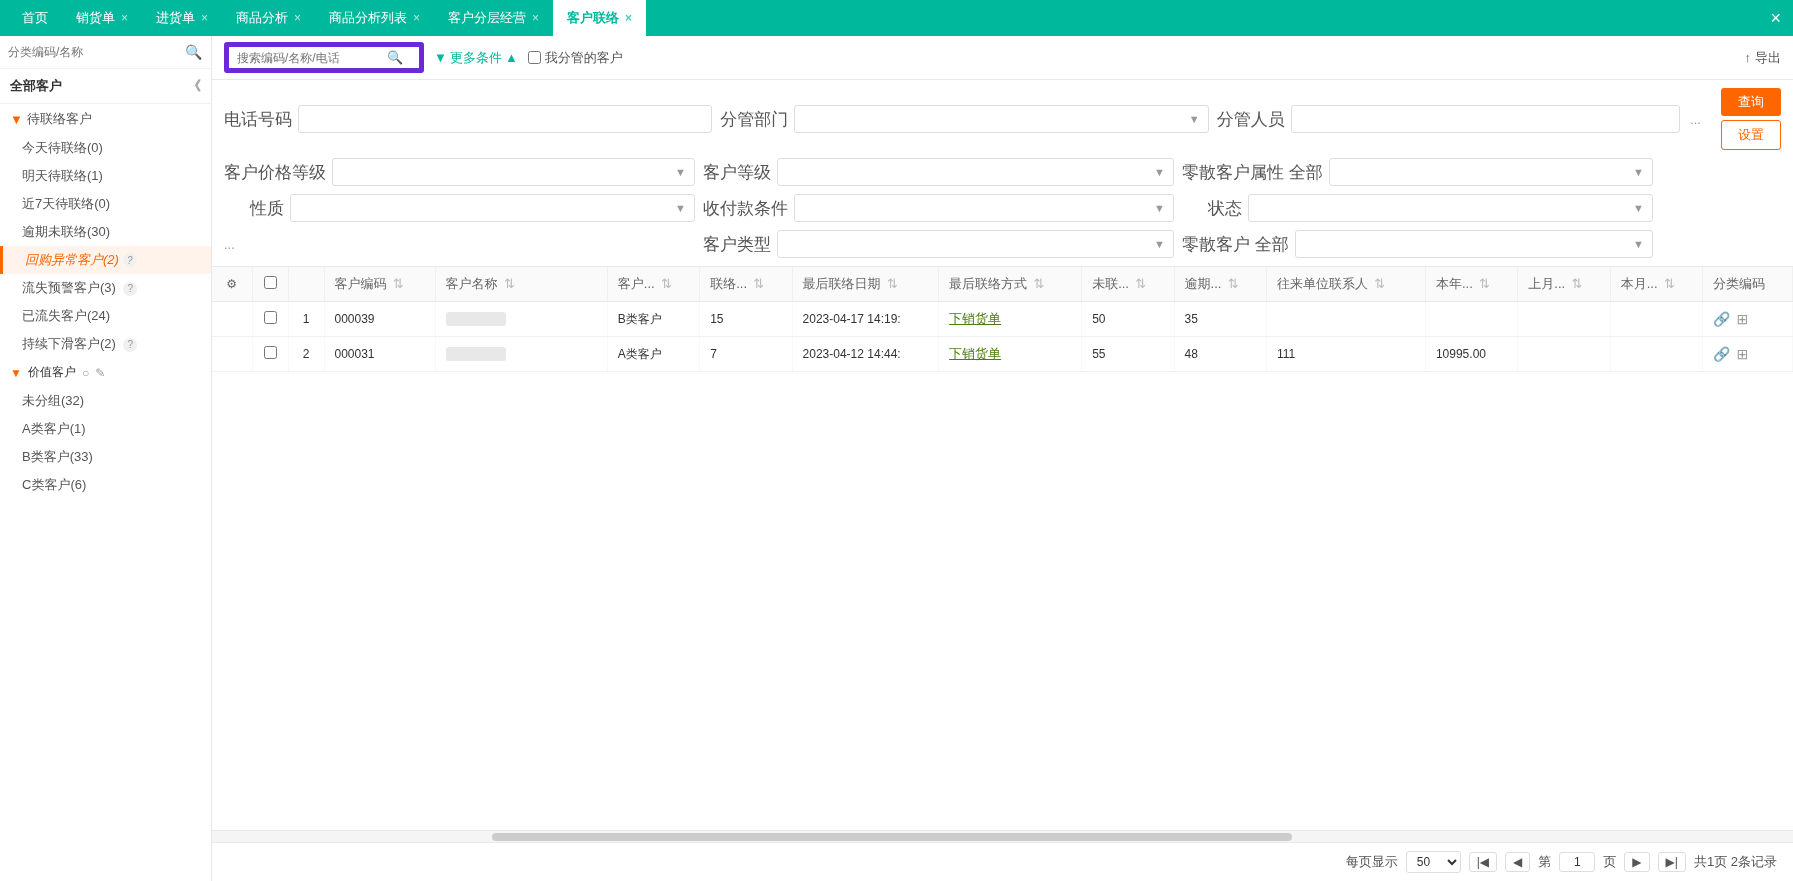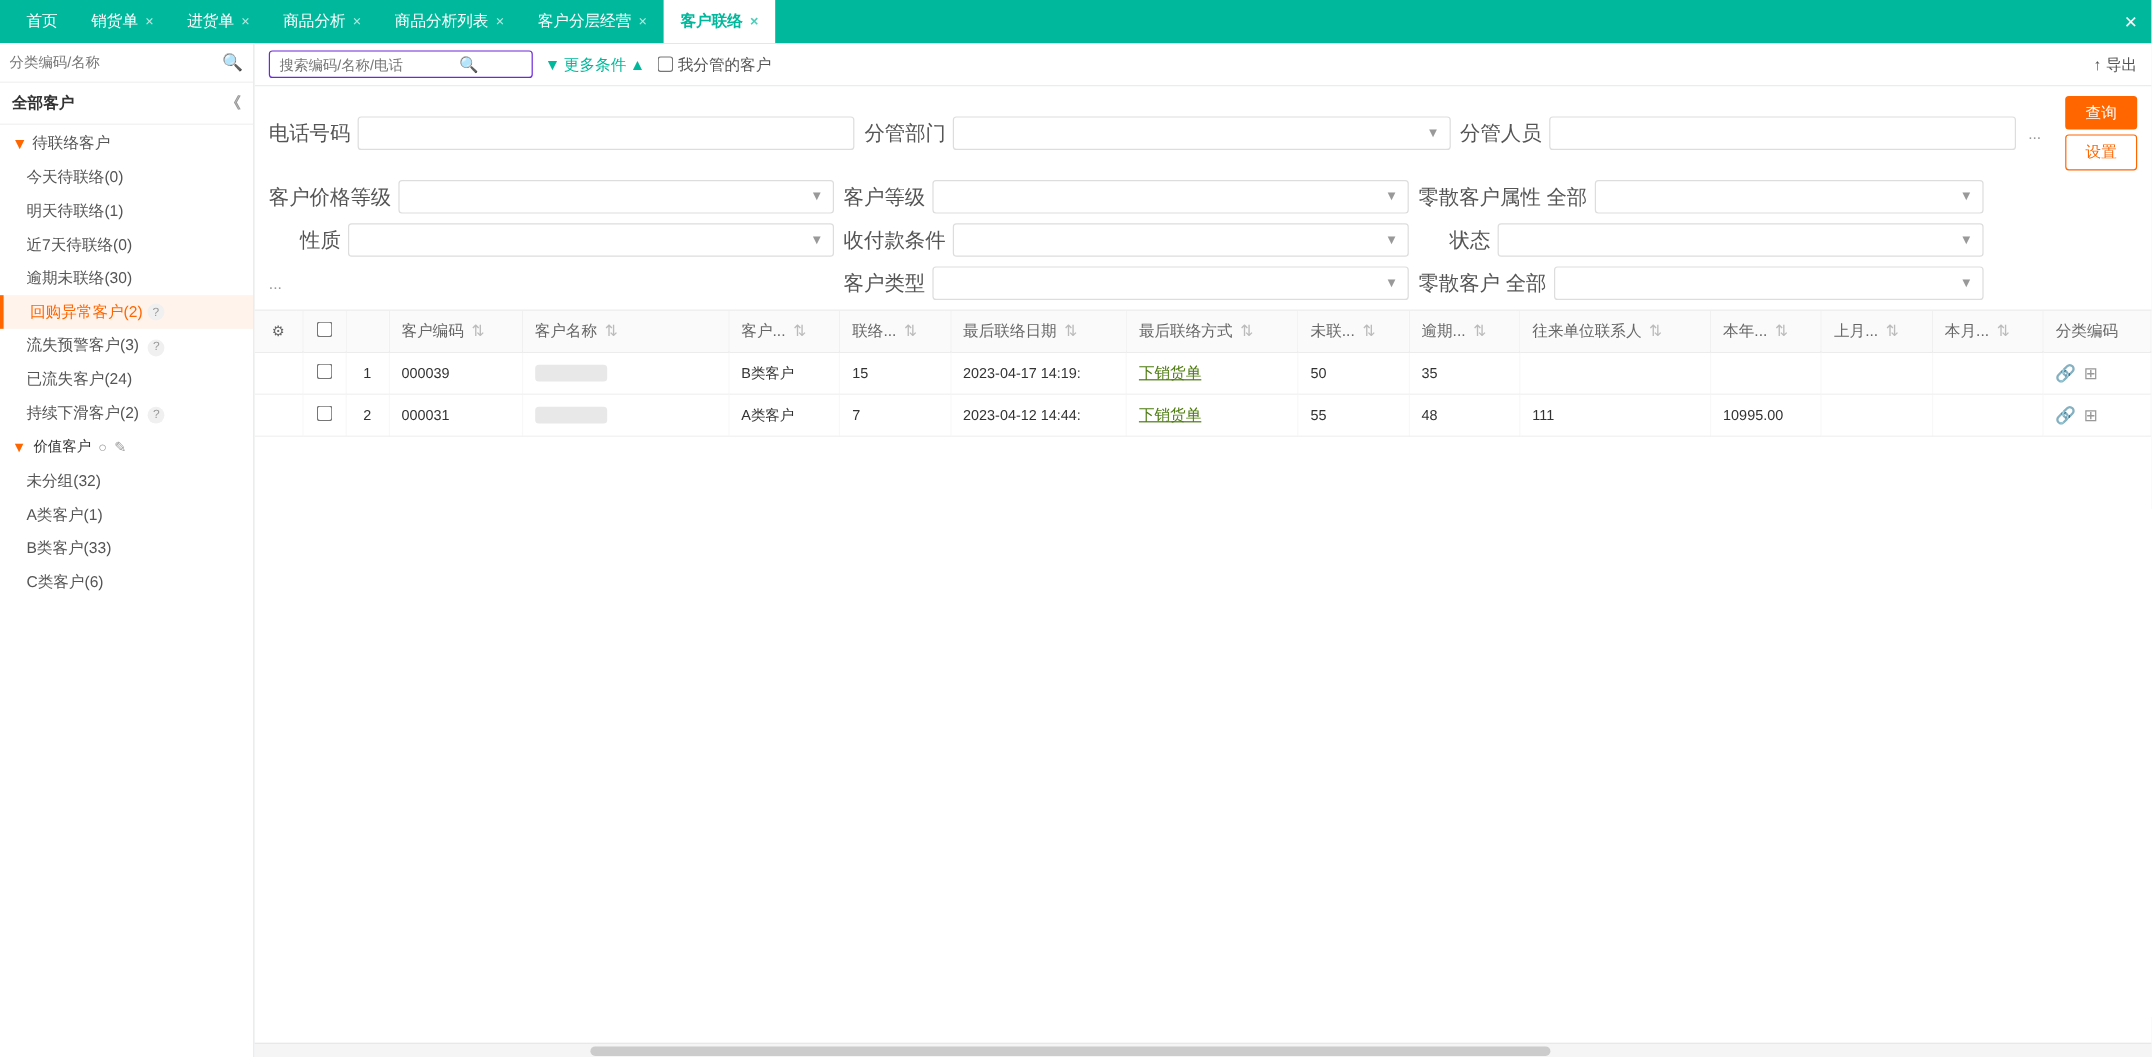--- a/index.html
+++ b/index.html
@@ -147,24 +147,24 @@
       border-bottom: 1px solid #e8e8e8;
       padding: 6px 12px;
       display: flex;
       align-items: center;
       gap: 10px;
       flex-wrap: nowrap;
     }
     .filter-bar .search-input-wrap {
       display: flex;
       align-items: center;
-      border: 1px solid #6d28d9;
+      border: 5px solid #6d28d9;
       border-radius: 3px;
       padding: 3px 8px;
-      width: 220px;
+      width: 200px;
     }
     .filter-bar .search-input-wrap input {
       border: none;
       outline: none;
       font-size: 12px;
       color: #999;
       width: 150px;
     }
     .filter-bar .more-btn {
       display: flex;
@@ -433,21 +433,21 @@
     <div class="sidebar-item">
       <span>明天待联络(1)</span>
     </div>
     <div class="sidebar-item">
       <span>近7天待联络(0)</span>
     </div>
     <div class="sidebar-item">
       <span>逾期未联络(30)</span>
     </div>
 
-    <div class="sidebar-item active" style="padding-left:22px; display:flex; align-items:center; gap:4px;">
+    <div class="sidebar-item active" style="padding-left:22px; display:flex; align-items:center; gap:4px;font-style:italic;">
       <span>回购异常客户(2)</span>
       <span style="background:#f0f0f0; border-radius:50%; width:14px; height:14px; display:inline-flex; align-items:center; justify-content:center; font-size:10px; color:#999;">?</span>
     </div>
     <div class="sidebar-item">
       <span>流失预警客户(3)</span>
       <span style="background:#f0f0f0; border-radius:50%; width:14px; height:14px; display:inline-flex; align-items:center; justify-content:center; font-size:10px; color:#999; margin-left:4px;">?</span>
     </div>
     <div class="sidebar-item">
       <span>已流失客户(24)</span>
     </div>
@@ -706,14 +706,30 @@
             </td>
           </tr>
         </tbody>
       </table>
     </div>
 
     <div class="scrollbar-area">
       <div class="scrollbar-thumb"></div>
     </div>
 
+    <div class="pagination-bar">
+      <span>每页显示</span>
+      <select class="page-size-select">
+        <option>50</option>
+        <option>100</option>
+        <option>200</option>
+      </select>
+      <button class="page-nav-btn">|◀</button>
+      <button class="page-nav-btn">◀</button>
+      <span>第</span>
+      <input class="page-input" type="text" value="1" style="">
+      <span>页</span>
+      <button class="page-nav-btn">▶</button>
+      <button class="page-nav-btn">▶|</button>
+      <span>共1页 2条记录</span>
+    </div>
   </div>
 </div>
 
 </body></html>

